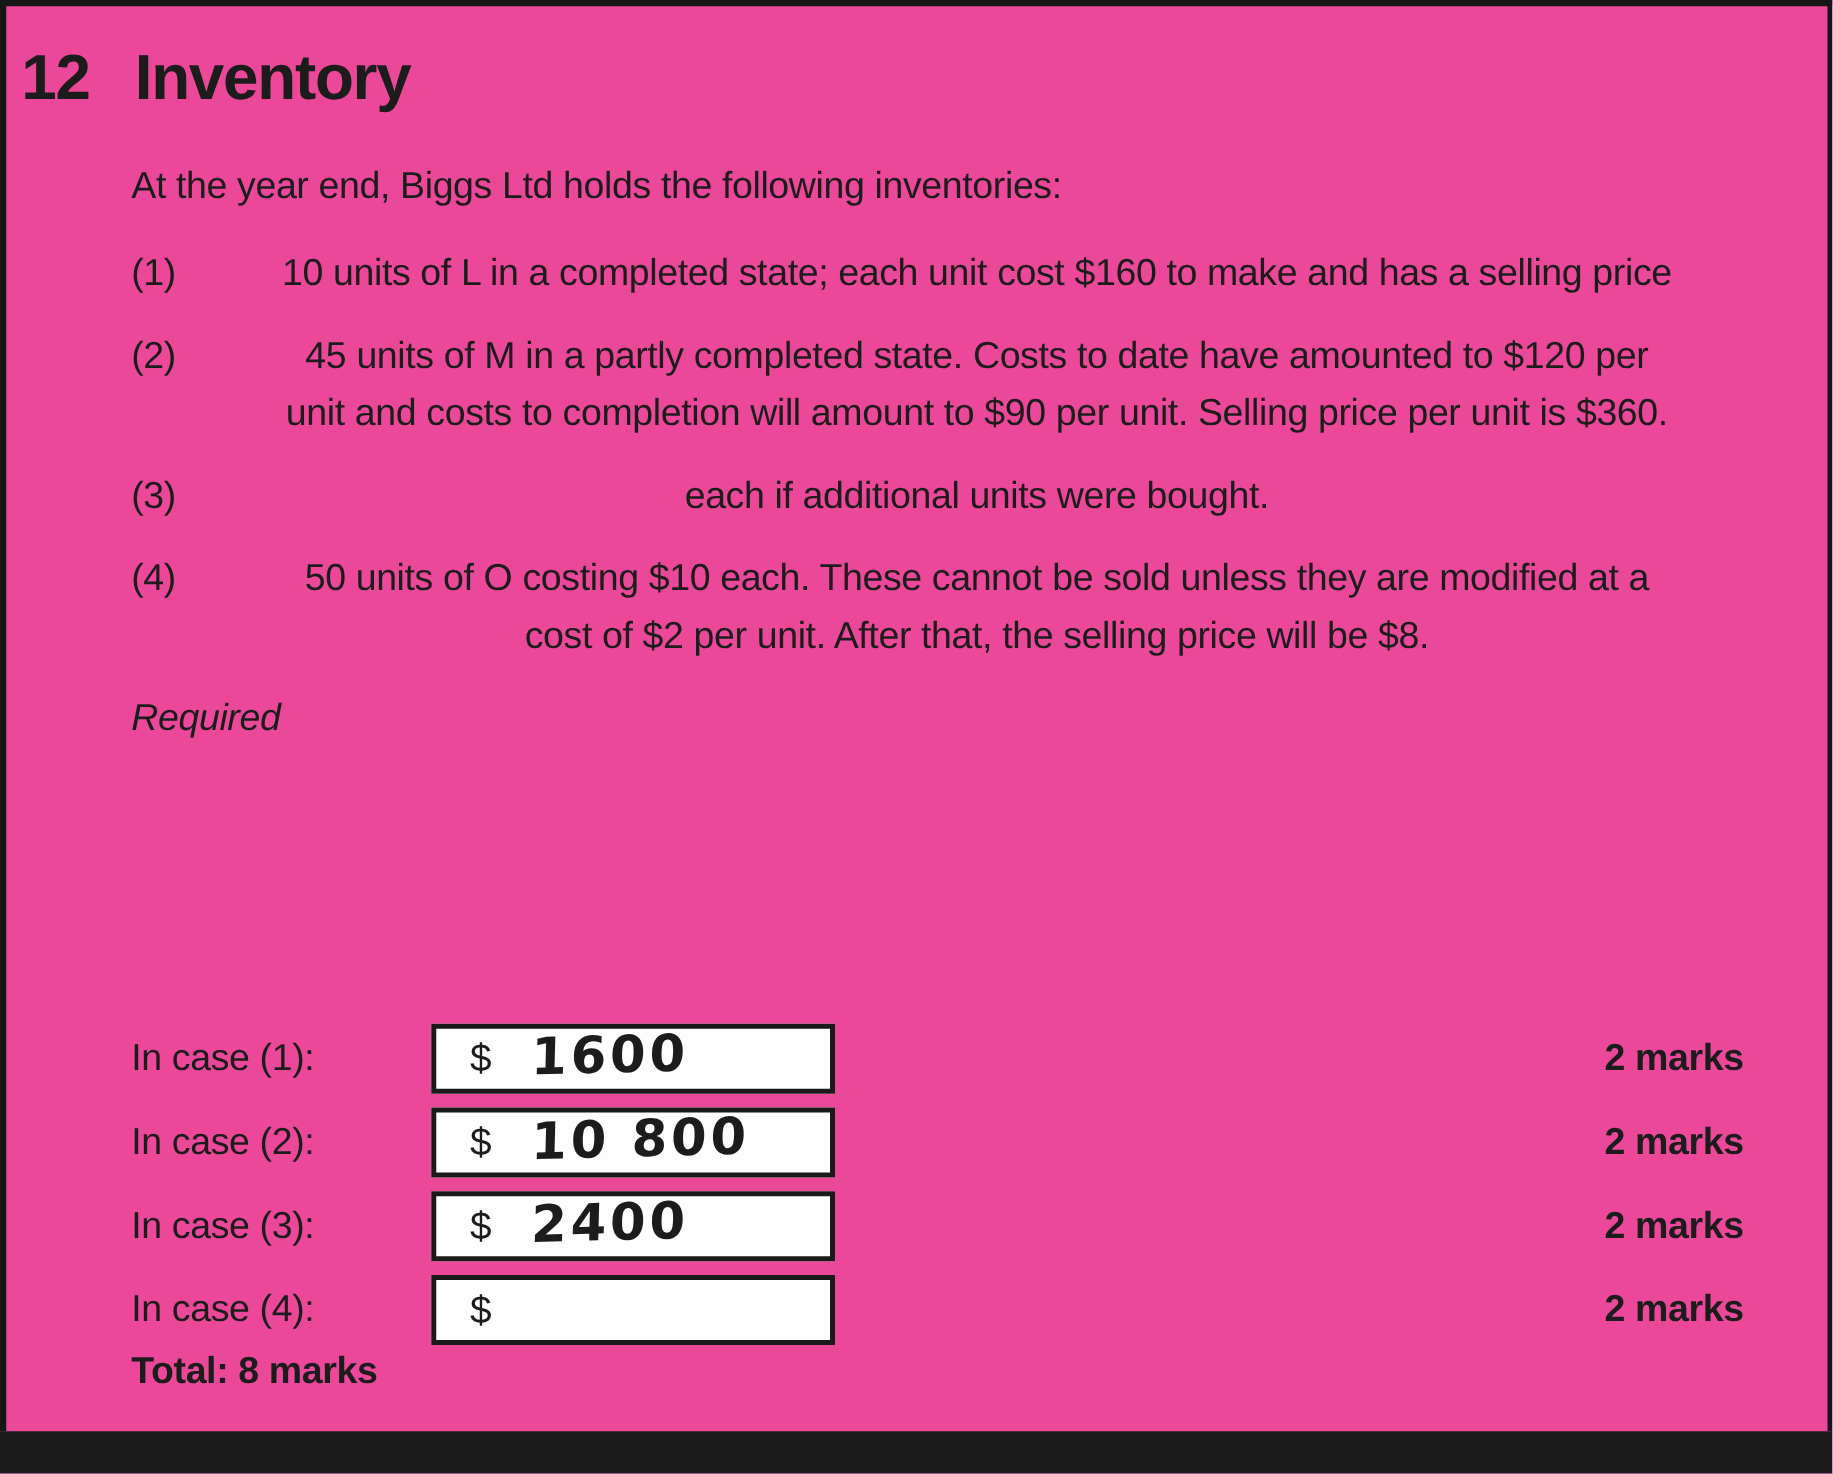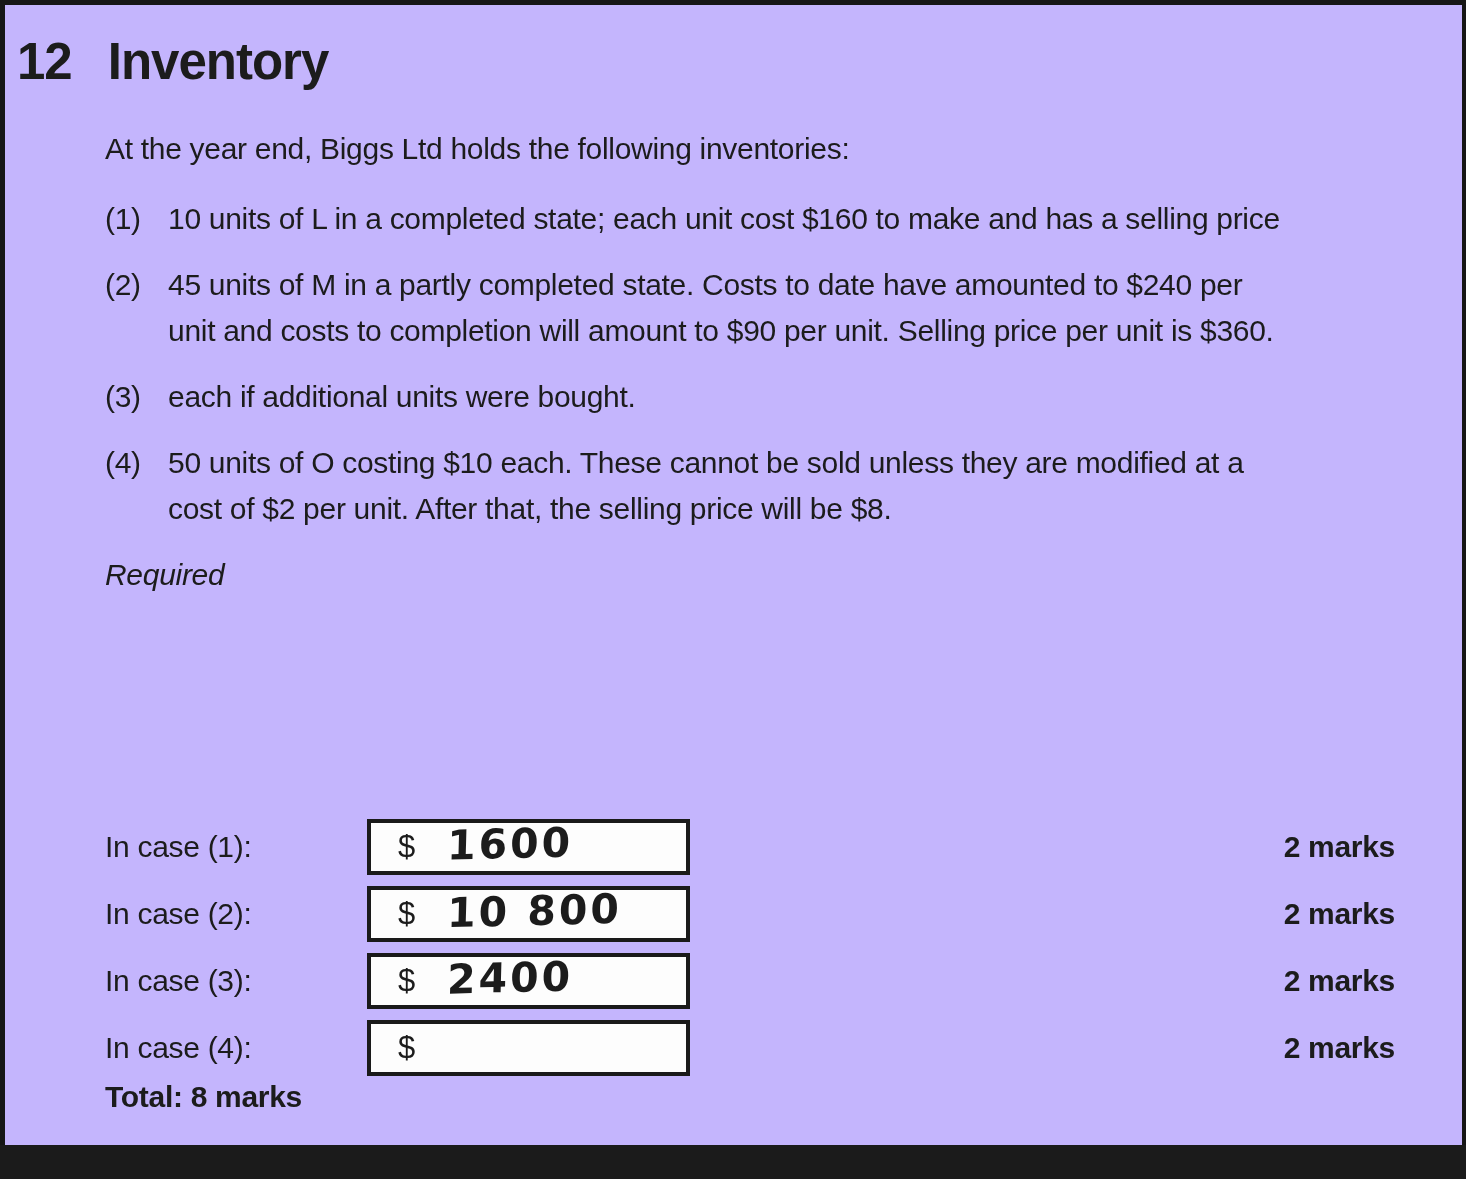--- a/index.html
+++ b/index.html
@@ -1,46 +1,46 @@
 <!DOCTYPE html>
 <html><head>
 <meta charset="utf-8">
 <style>
   html,body{margin:0;padding:0;background:#fcfcfc;}
   .page{
     position:relative;width:1466px;height:1179px;overflow:hidden;
-    background:#c4b5fd;color:#1c1c1c;
+    background:#ec4899;color:#1c1c1c;
     font-family:"Liberation Sans",sans-serif;
   }
   .border-top{position:absolute;top:0;left:0;width:100%;height:5px;background:#161616;}
   .border-left{position:absolute;top:0;left:0;width:5px;height:1145px;background:#161616;}
   .border-right{position:absolute;top:0;right:0;width:4px;height:1145px;background:#161616;}
   .bottom-bar{position:absolute;top:1145px;left:0;width:100%;height:34px;background:#1b1b1b;}
 
   .heading{
     position:absolute;top:34px;left:17px;
     display:flex;gap:36px;
     font-size:51px;font-weight:bold;letter-spacing:-1px;line-height:1.1;
   }
 
   .content{
     position:absolute;top:126px;left:105px;width:1290px;
     font-size:30px;line-height:46px;letter-spacing:-0.3px;
   }
   .intro{margin:0 0 24px 0;}
   .item{display:flex;margin:0 0 20px 0;}
   .item-num{width:63px;flex:none;}
-  .item-text{flex:1;}
+  .item-text{flex:1;text-align:center;}
   .item-line{display:block;}
   .note{margin:0 0 18px 0;}
   .required{margin:0 0 20px 0;font-style:italic;}
   .question{margin:0;}
 
   .answers{position:absolute;top:819px;left:105px;width:1290px;font-size:30px;letter-spacing:-0.3px;}
-  .arow{display:flex;align-items:center;height:56px;margin-bottom:11px;gap:22px;}
+  .arow{display:flex;align-items:center;height:56px;margin-bottom:11px;}
   .arow-label{width:240px;flex:none;}
   .abox{
     box-sizing:border-box;width:323px;height:56px;flex:none;
     border:4px solid #1a1a1a;background:#fdfdfd;
     display:flex;align-items:center;
   }
   .currency{margin-left:27px;font-size:31px;}
   .hand{
     margin-left:32px;margin-top:-6px;
     font-family:"DejaVu Sans",sans-serif;font-weight:700;font-size:41px;
@@ -74,21 +74,21 @@
     <div class="item">
       <span class="item-num">(1)</span>
       <span class="item-text">
         <span class="item-line">10 units of L in a completed state; each unit cost $160 to make and has a selling price</span>
       </span>
     </div>
 
     <div class="item">
       <span class="item-num">(2)</span>
       <span class="item-text">
-        <span class="item-line">45 units of M in a partly completed state. Costs to date have amounted to $240 per</span>
+        <span class="item-line">45 units of M in a partly completed state. Costs to date have amounted to $120 per</span>
         <span class="item-line">unit and costs to completion will amount to $90 per unit. Selling price per unit is $360.</span>
       </span>
     </div>
 
     <div class="item">
       <span class="item-num">(3)</span>
       <span class="item-text">
         <span class="item-line">each if additional units were bought.</span>
       </span>
     </div>

